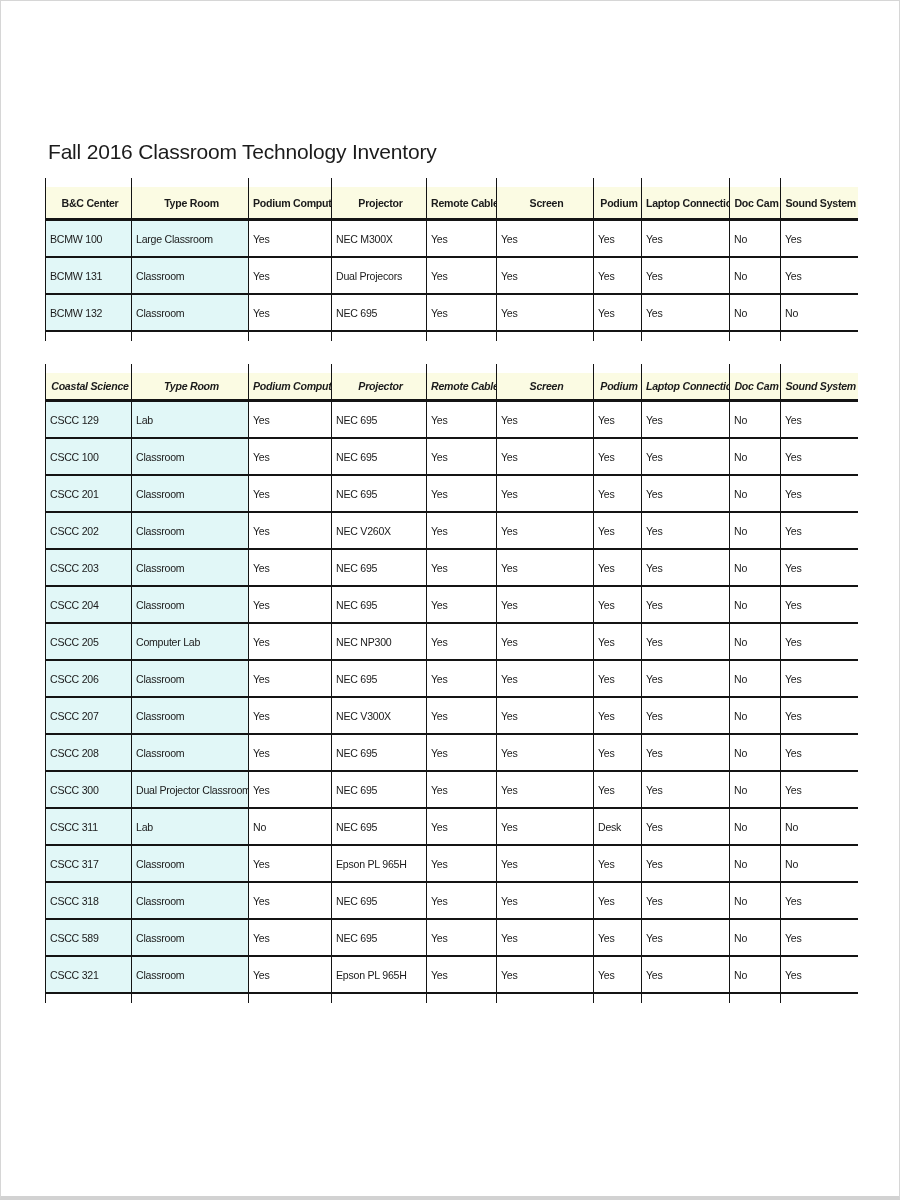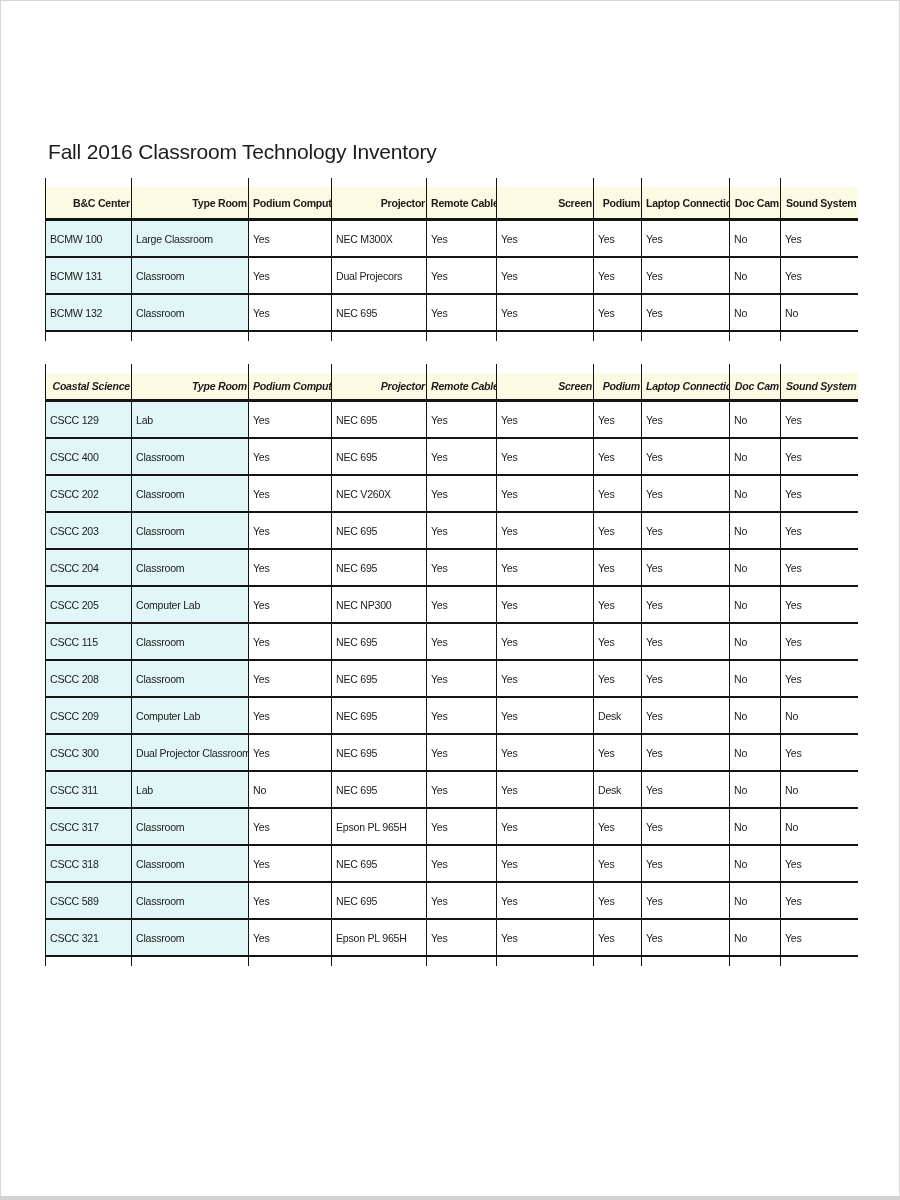--- a/index.html
+++ b/index.html
@@ -31,21 +31,21 @@
   table{
     border-collapse:collapse;table-layout:fixed;width:812px;
   }
   col.c1{width:86px}col.c2{width:117px}col.c3{width:83px}col.c4{width:95px}
   col.c5{width:70px}col.c6{width:97px}col.c7{width:48px}col.c8{width:88px}
   col.c9{width:51px}col.c10{width:77px}
   th{
     background:var(--header-bg);
     border-left:1px solid var(--border);
     border-bottom:3px solid var(--border);
-    font-size:10.6px;font-weight:700;text-align:right;
+    font-size:10.6px;font-weight:700;text-align:center;
     padding:0 1px 0 4px;letter-spacing:-0.25px;
     white-space:nowrap;overflow:hidden;vertical-align:middle;
   }
   .t1 th{height:31px;}
   .t2 th{height:26px;font-style:italic;}
   td.data{
     background:#fff;
     border-left:1px solid var(--border);
     border-bottom:2px solid var(--border);
     font-size:10.6px;font-weight:400;
@@ -205,21 +205,33 @@
             <td class="data">Yes</td>
             <td class="data">NEC 695</td>
             <td class="data">Yes</td>
             <td class="data">Yes</td>
             <td class="data">Yes</td>
             <td class="data">Yes</td>
             <td class="data">No</td>
             <td class="data">Yes</td>
           </tr>
           <tr>
-            <td class="data colored">CSCC 400</td>
+            <td class="data colored">CSCC 100</td>
+            <td class="data colored">Classroom</td>
+            <td class="data">Yes</td>
+            <td class="data">NEC 695</td>
+            <td class="data">Yes</td>
+            <td class="data">Yes</td>
+            <td class="data">Yes</td>
+            <td class="data">Yes</td>
+            <td class="data">No</td>
+            <td class="data">Yes</td>
+          </tr>
+          <tr>
+            <td class="data colored">CSCC 201</td>
             <td class="data colored">Classroom</td>
             <td class="data">Yes</td>
             <td class="data">NEC 695</td>
             <td class="data">Yes</td>
             <td class="data">Yes</td>
             <td class="data">Yes</td>
             <td class="data">Yes</td>
             <td class="data">No</td>
             <td class="data">Yes</td>
           </tr>
@@ -265,54 +277,54 @@
             <td class="data">Yes</td>
             <td class="data">NEC NP300</td>
             <td class="data">Yes</td>
             <td class="data">Yes</td>
             <td class="data">Yes</td>
             <td class="data">Yes</td>
             <td class="data">No</td>
             <td class="data">Yes</td>
           </tr>
           <tr>
-            <td class="data colored">CSCC 115</td>
-            <td class="data colored">Classroom</td>
-            <td class="data">Yes</td>
-            <td class="data">NEC 695</td>
+            <td class="data colored">CSCC 206</td>
+            <td class="data colored">Classroom</td>
+            <td class="data">Yes</td>
+            <td class="data">NEC 695</td>
+            <td class="data">Yes</td>
+            <td class="data">Yes</td>
+            <td class="data">Yes</td>
+            <td class="data">Yes</td>
+            <td class="data">No</td>
+            <td class="data">Yes</td>
+          </tr>
+          <tr>
+            <td class="data colored">CSCC 207</td>
+            <td class="data colored">Classroom</td>
+            <td class="data">Yes</td>
+            <td class="data">NEC V300X</td>
             <td class="data">Yes</td>
             <td class="data">Yes</td>
             <td class="data">Yes</td>
             <td class="data">Yes</td>
             <td class="data">No</td>
             <td class="data">Yes</td>
           </tr>
           <tr>
             <td class="data colored">CSCC 208</td>
             <td class="data colored">Classroom</td>
             <td class="data">Yes</td>
             <td class="data">NEC 695</td>
             <td class="data">Yes</td>
             <td class="data">Yes</td>
             <td class="data">Yes</td>
             <td class="data">Yes</td>
             <td class="data">No</td>
             <td class="data">Yes</td>
-          </tr>
-          <tr>
-            <td class="data colored">CSCC 209</td>
-            <td class="data colored">Computer Lab</td>
-            <td class="data">Yes</td>
-            <td class="data">NEC 695</td>
-            <td class="data">Yes</td>
-            <td class="data">Yes</td>
-            <td class="data">Desk</td>
-            <td class="data">Yes</td>
-            <td class="data">No</td>
-            <td class="data">No</td>
           </tr>
           <tr>
             <td class="data colored">CSCC 300</td>
             <td class="data colored">Dual Projector Classroom</td>
             <td class="data">Yes</td>
             <td class="data">NEC 695</td>
             <td class="data">Yes</td>
             <td class="data">Yes</td>
             <td class="data">Yes</td>
             <td class="data">Yes</td>

